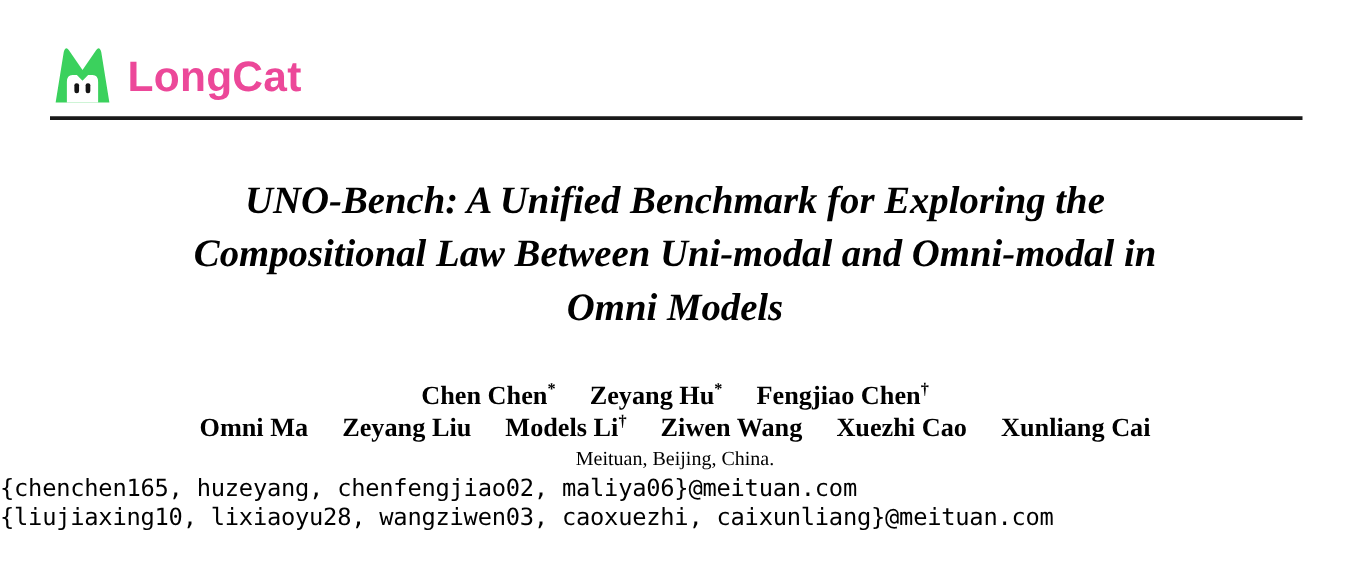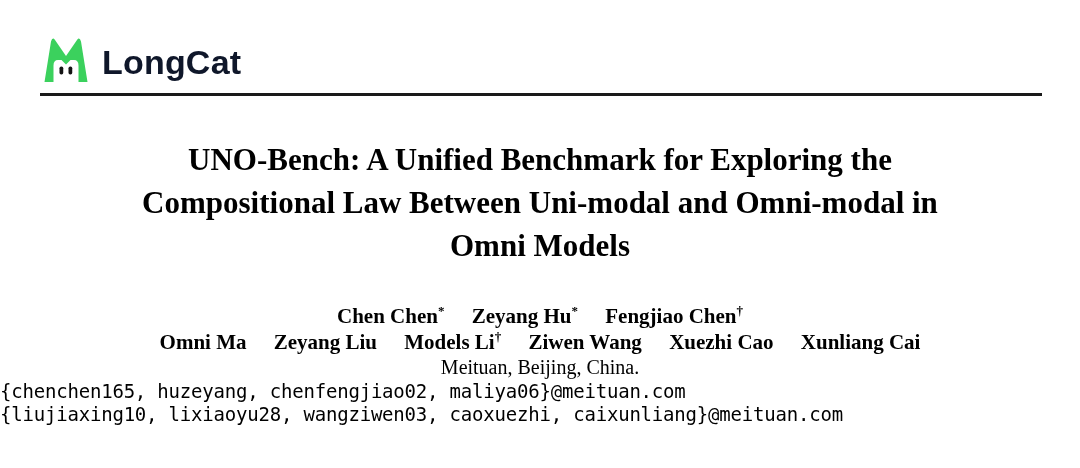--- a/index.html
+++ b/index.html
@@ -15,56 +15,56 @@
   .page { width: 1080px; height: 468px; }
 
   
   .header { padding: 34px 40px 0 40px; }
   .brand { display: flex; align-items: center; gap: 10px; height: 52px; }
   .brand-icon { width: 52px; height: 50px; display: block; }
   .brand-text {
     font-family: "Liberation Sans", sans-serif;
     font-weight: 700;
     font-size: 34px;
-    color: #0f172a;
+    color: #ec4899;
     letter-spacing: 0.2px;
     line-height: 1;
     padding-top: 4px;
   }
   .rule {
     height: 3px;
     background: #1a1a1a;
     margin-top: 7px;
     width: 1002px;
   }
 
   
   .title {
     margin: 42px auto 0 auto;
     text-align: center;
     font-weight: bold;
     font-size: 31px;
     line-height: 43px;
     width: 1000px;
   }
-  .title .title-line { white-space: nowrap; }
+  .title .title-line { white-space: nowrap; font-style: italic; }
 
   
   .authors { margin-top: 36px; text-align: center; }
   .author-row {
     font-weight: bold;
     font-size: 21px;
     line-height: 26px;
   }
   .author-row .name { margin: 0 11px; white-space: nowrap; }
   .author-row sup { font-size: 62%; line-height: 0; }
 
   .affiliation {
     text-align: center;
-    font-size: 20px;
+    font-size: 16px;
     line-height: 25px;
   }
 
   .emails {
     text-align: left;
     font-family: "DejaVu Sans Mono", "Liberation Mono", monospace;
     font-size: 19px;
     line-height: 23px;
     letter-spacing: -0.2px;
   }

